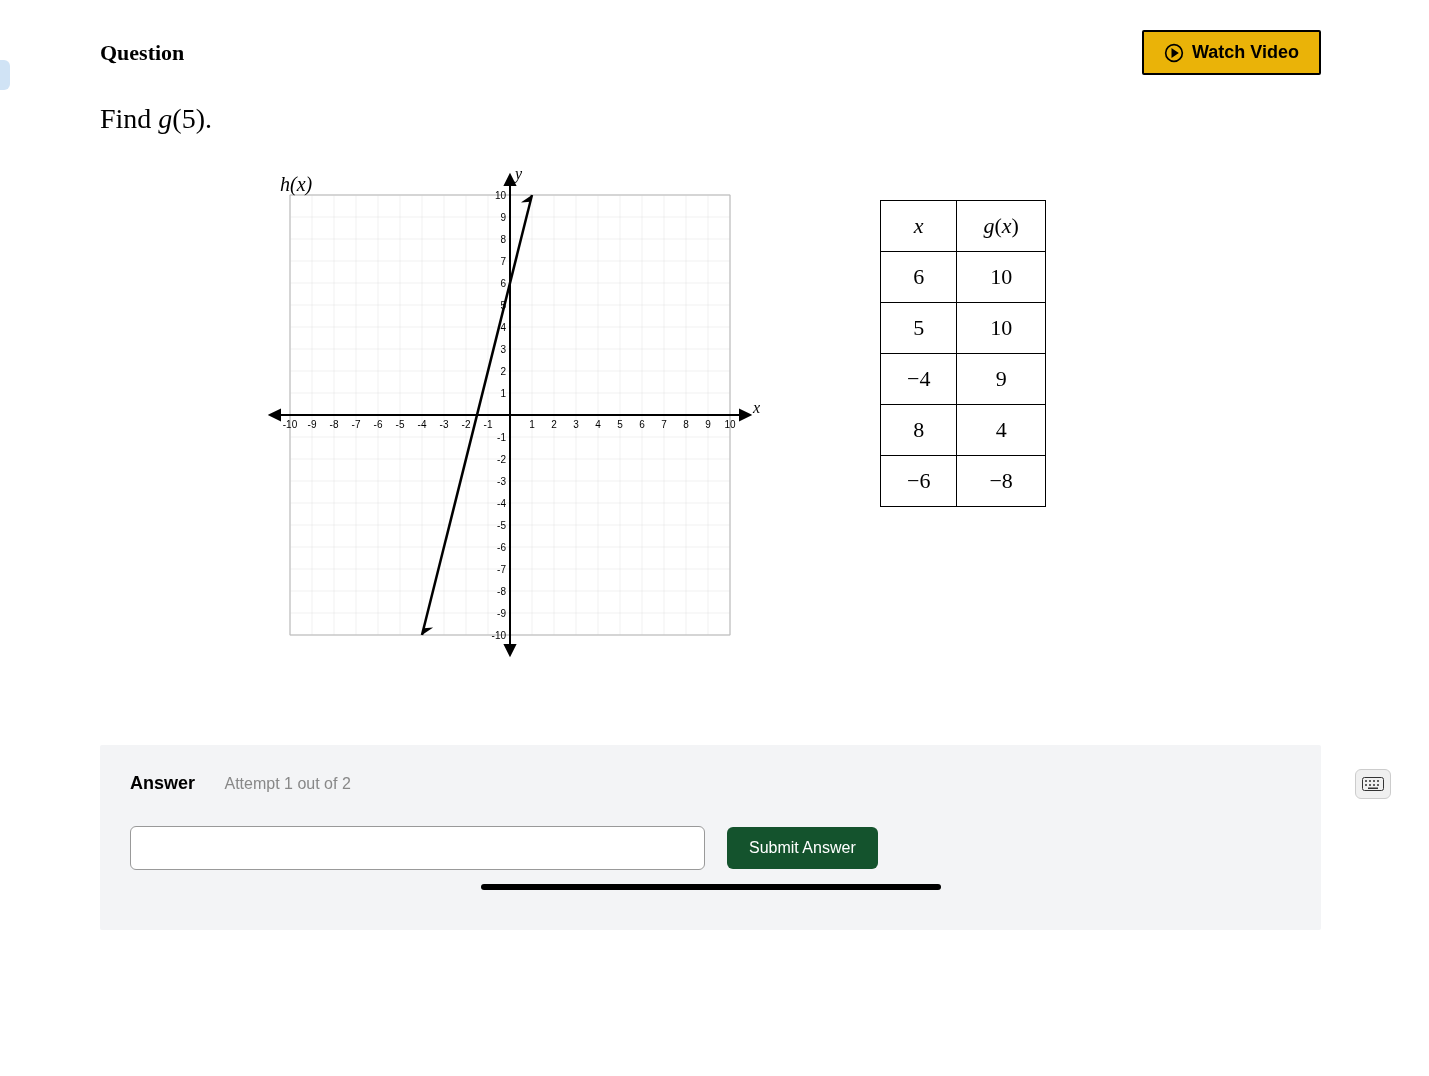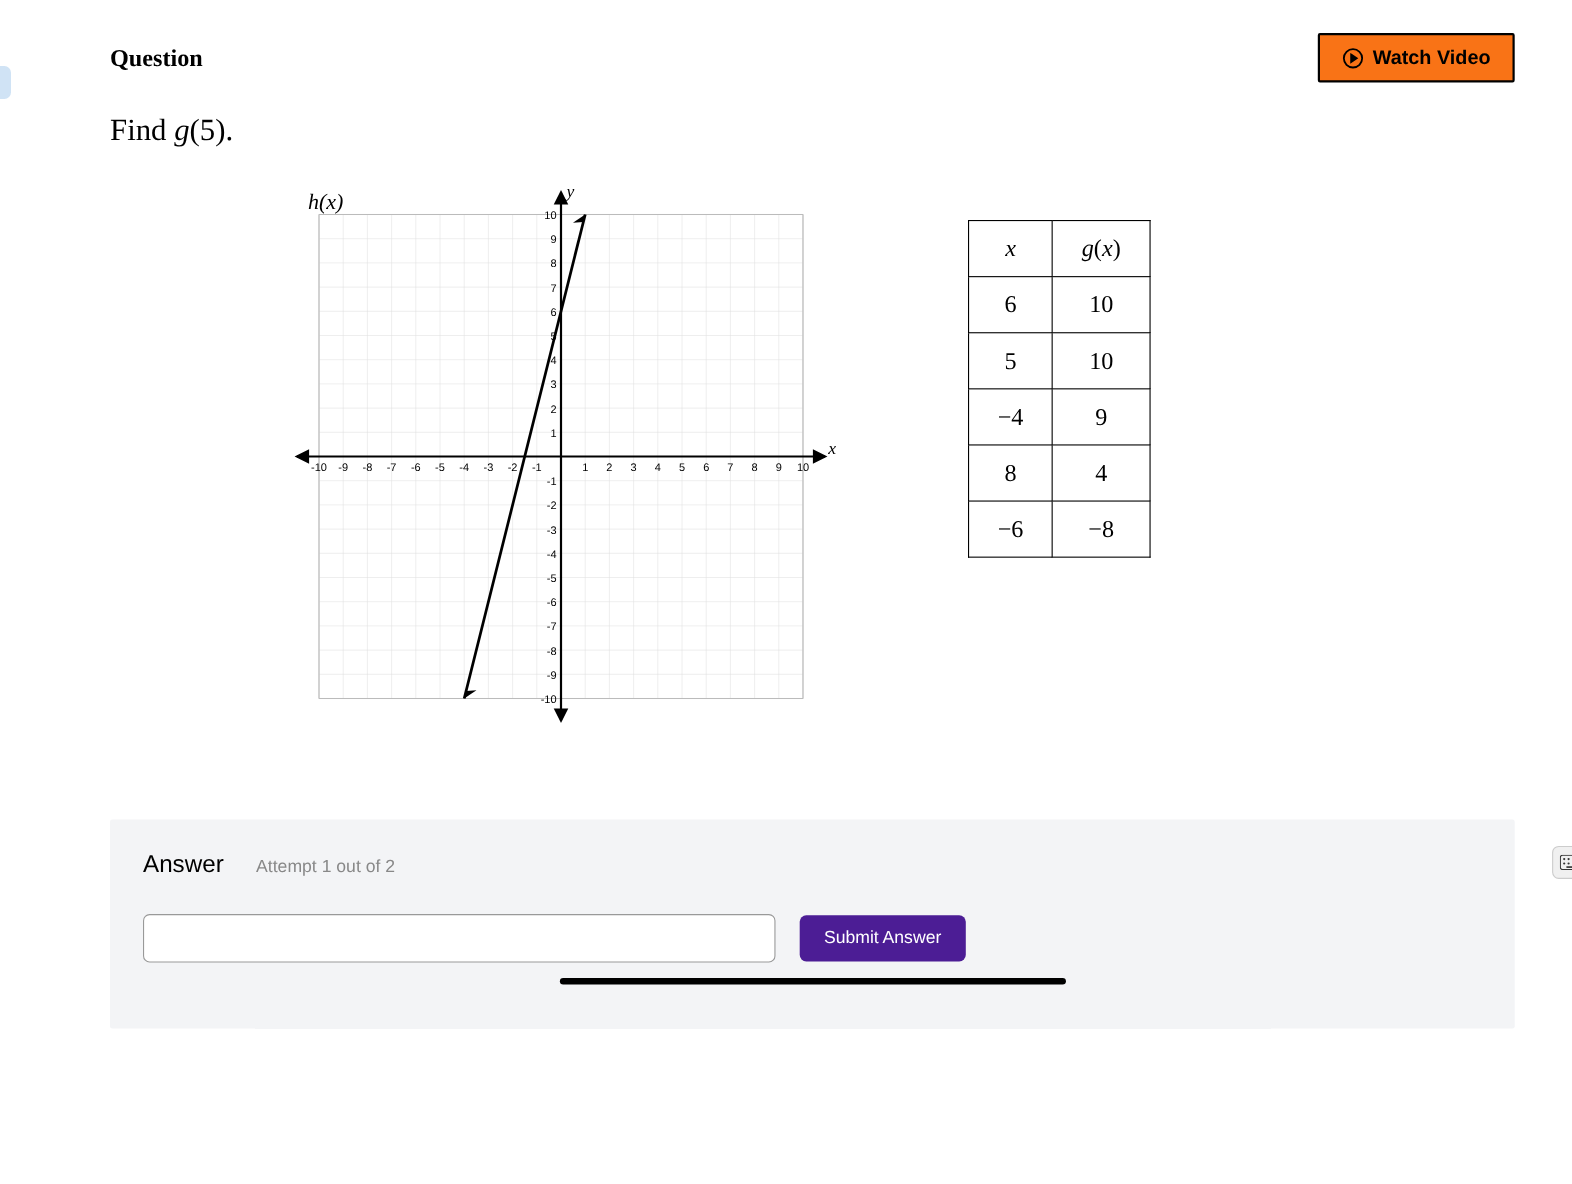--- a/index.html
+++ b/index.html
@@ -4,35 +4,35 @@
   <style>
     * { box-sizing: border-box; }
     body {
       margin: 0;
       font-family: Georgia, 'Times New Roman', serif;
       background: #fff;
       color: #000;
       padding: 0;
     }
     .container {
-      padding: 30px 52px 0 100px;
+      padding: 30px 108px 0 100px;
       position: relative;
     }
     .header-row {
       display: flex;
       justify-content: space-between;
       align-items: center;
     }
     .question-label {
       font-weight: bold;
       font-size: 22px;
     }
     .watch-video-btn {
       border: 2px solid #000;
-      background: #f97316;
+      background: #eab308;
       padding: 10px 20px;
       font-size: 18px;
       font-family: -apple-system, BlinkMacSystemFont, 'Segoe UI', sans-serif;
       font-weight: 600;
       cursor: pointer;
       display: flex;
       align-items: center;
       gap: 8px;
       border-radius: 2px;
     }
@@ -88,39 +88,39 @@
       background: #f3f4f6;
       margin-top: 80px;
       padding: 28px 30px 40px 30px;
       border-radius: 2px;
       position: relative;
     }
     .answer-header {
       font-family: -apple-system, BlinkMacSystemFont, 'Segoe UI', sans-serif;
       margin-bottom: 32px;
     }
-    .answer-label { font-weight: 400; font-size: 22px; }
+    .answer-label { font-weight: 700; font-size: 18px; }
     .attempt-label { color: #888; font-size: 16px; margin-left: 25px; }
     .answer-row {
       display: flex;
       gap: 22px;
       align-items: center;
     }
     .answer-input {
       width: 575px;
       height: 44px;
       border: 1px solid #999;
       border-radius: 6px;
       font-size: 18px;
       padding: 0 12px;
       background: #fff;
       font-family: inherit;
     }
     .submit-btn {
-      background: #4c1d95;
+      background: #14532d;
       color: #fff;
       border: none;
       padding: 12px 22px;
       font-size: 16px;
       border-radius: 6px;
       cursor: pointer;
       font-family: -apple-system, BlinkMacSystemFont, 'Segoe UI', sans-serif;
       font-weight: 500;
     }
     .keyboard-badge {

